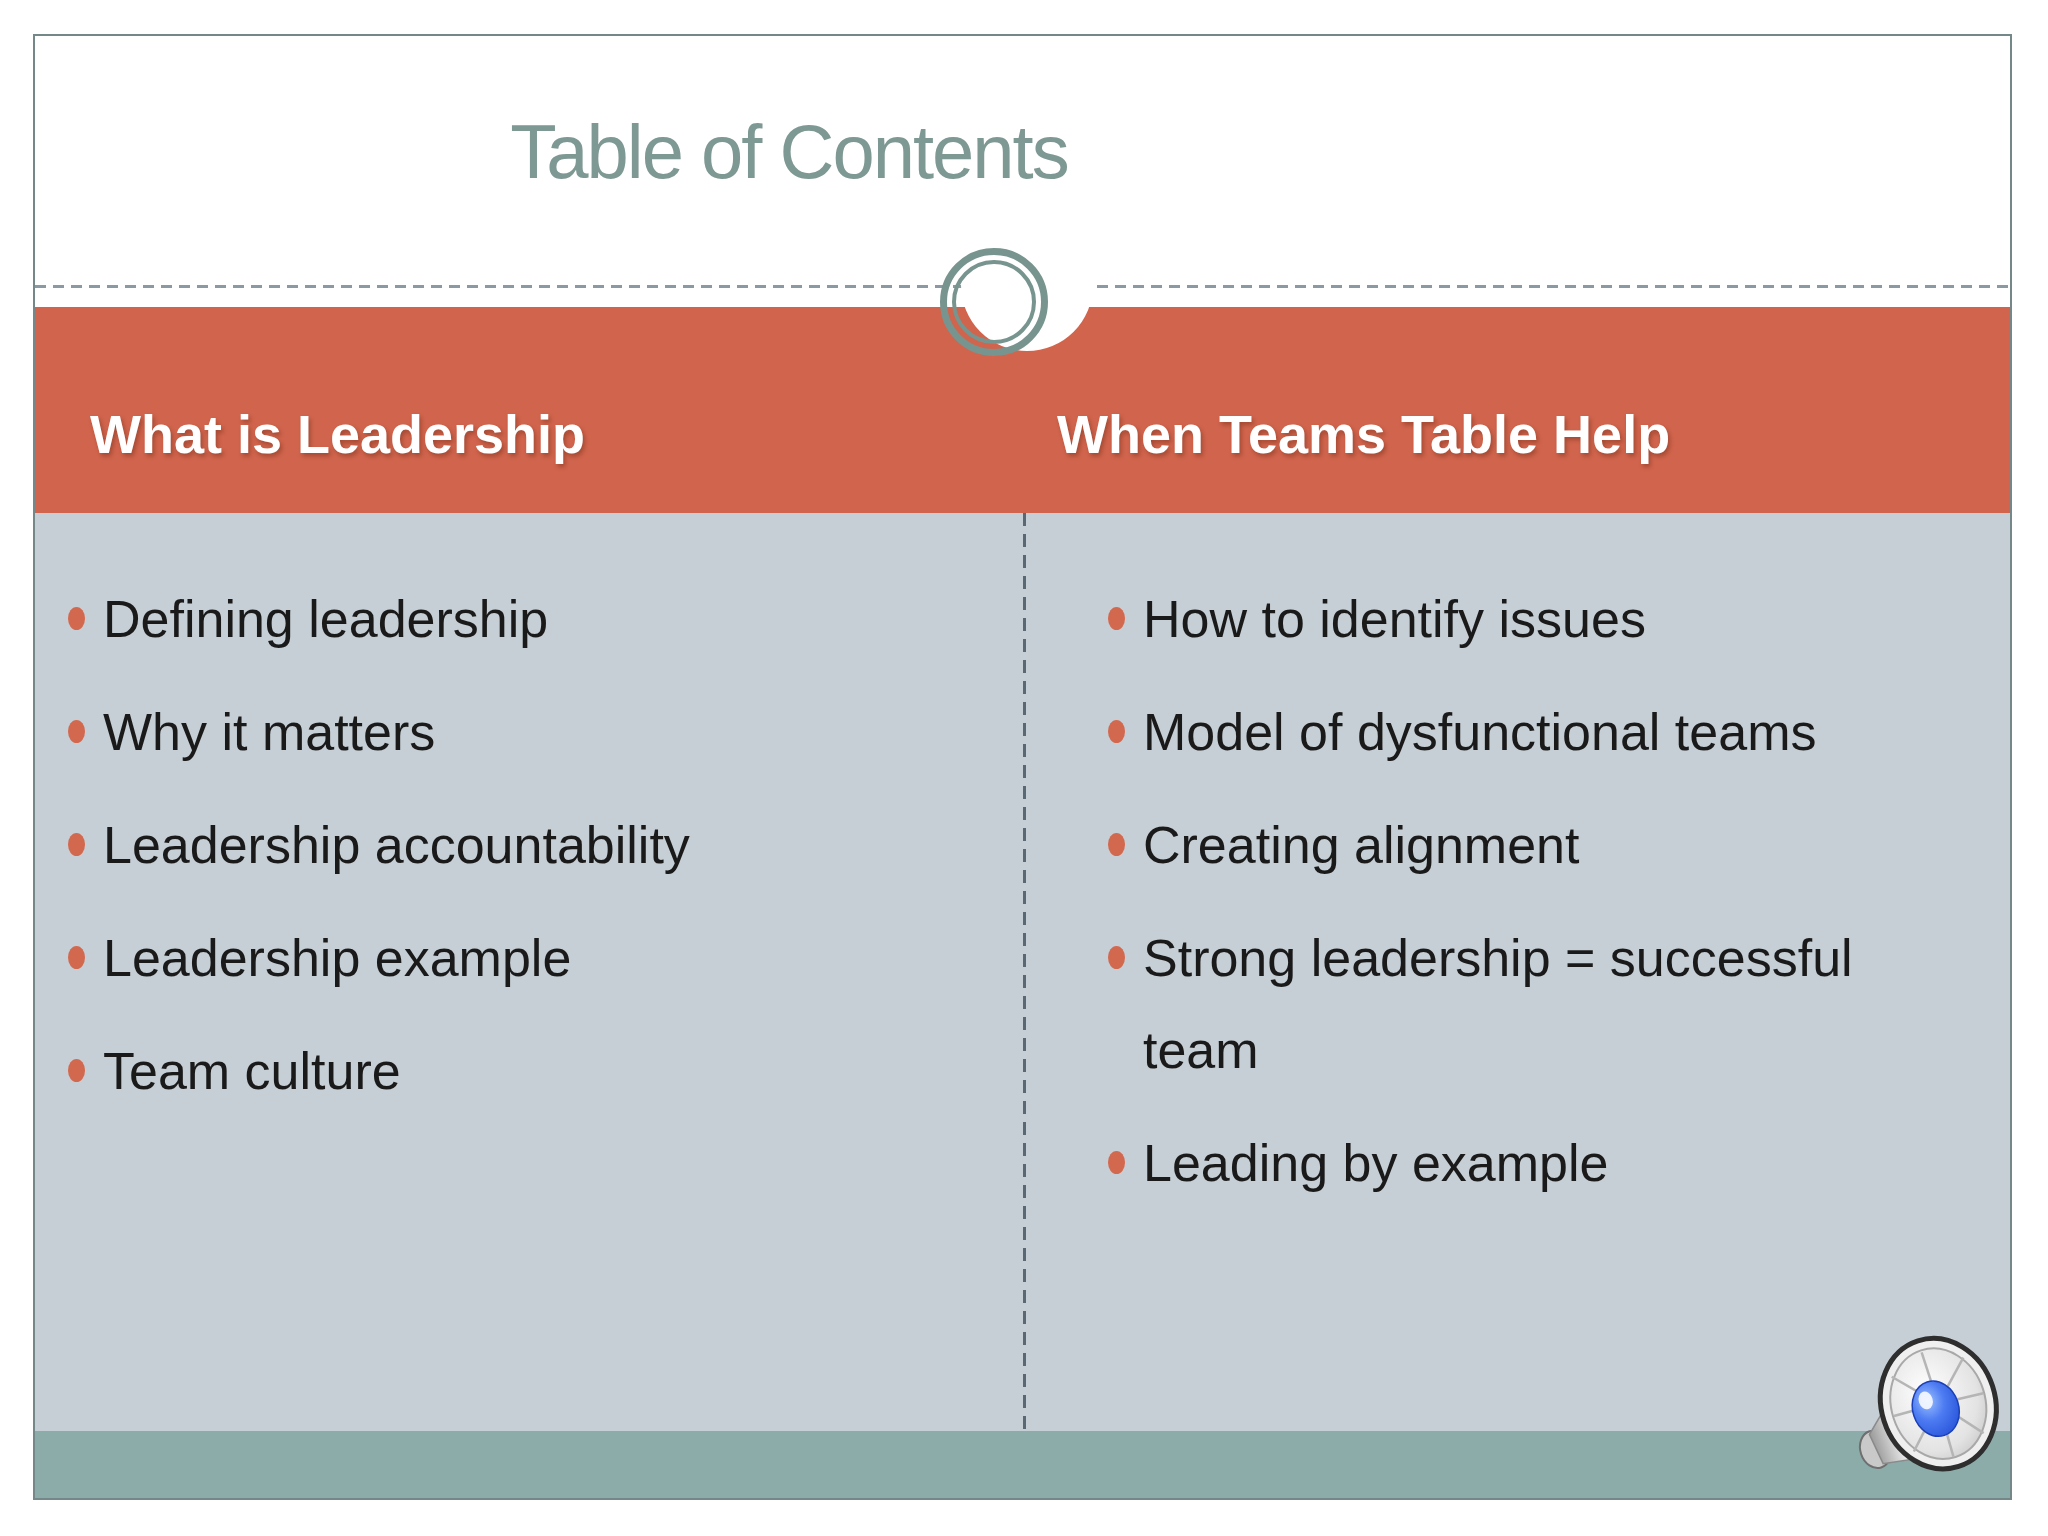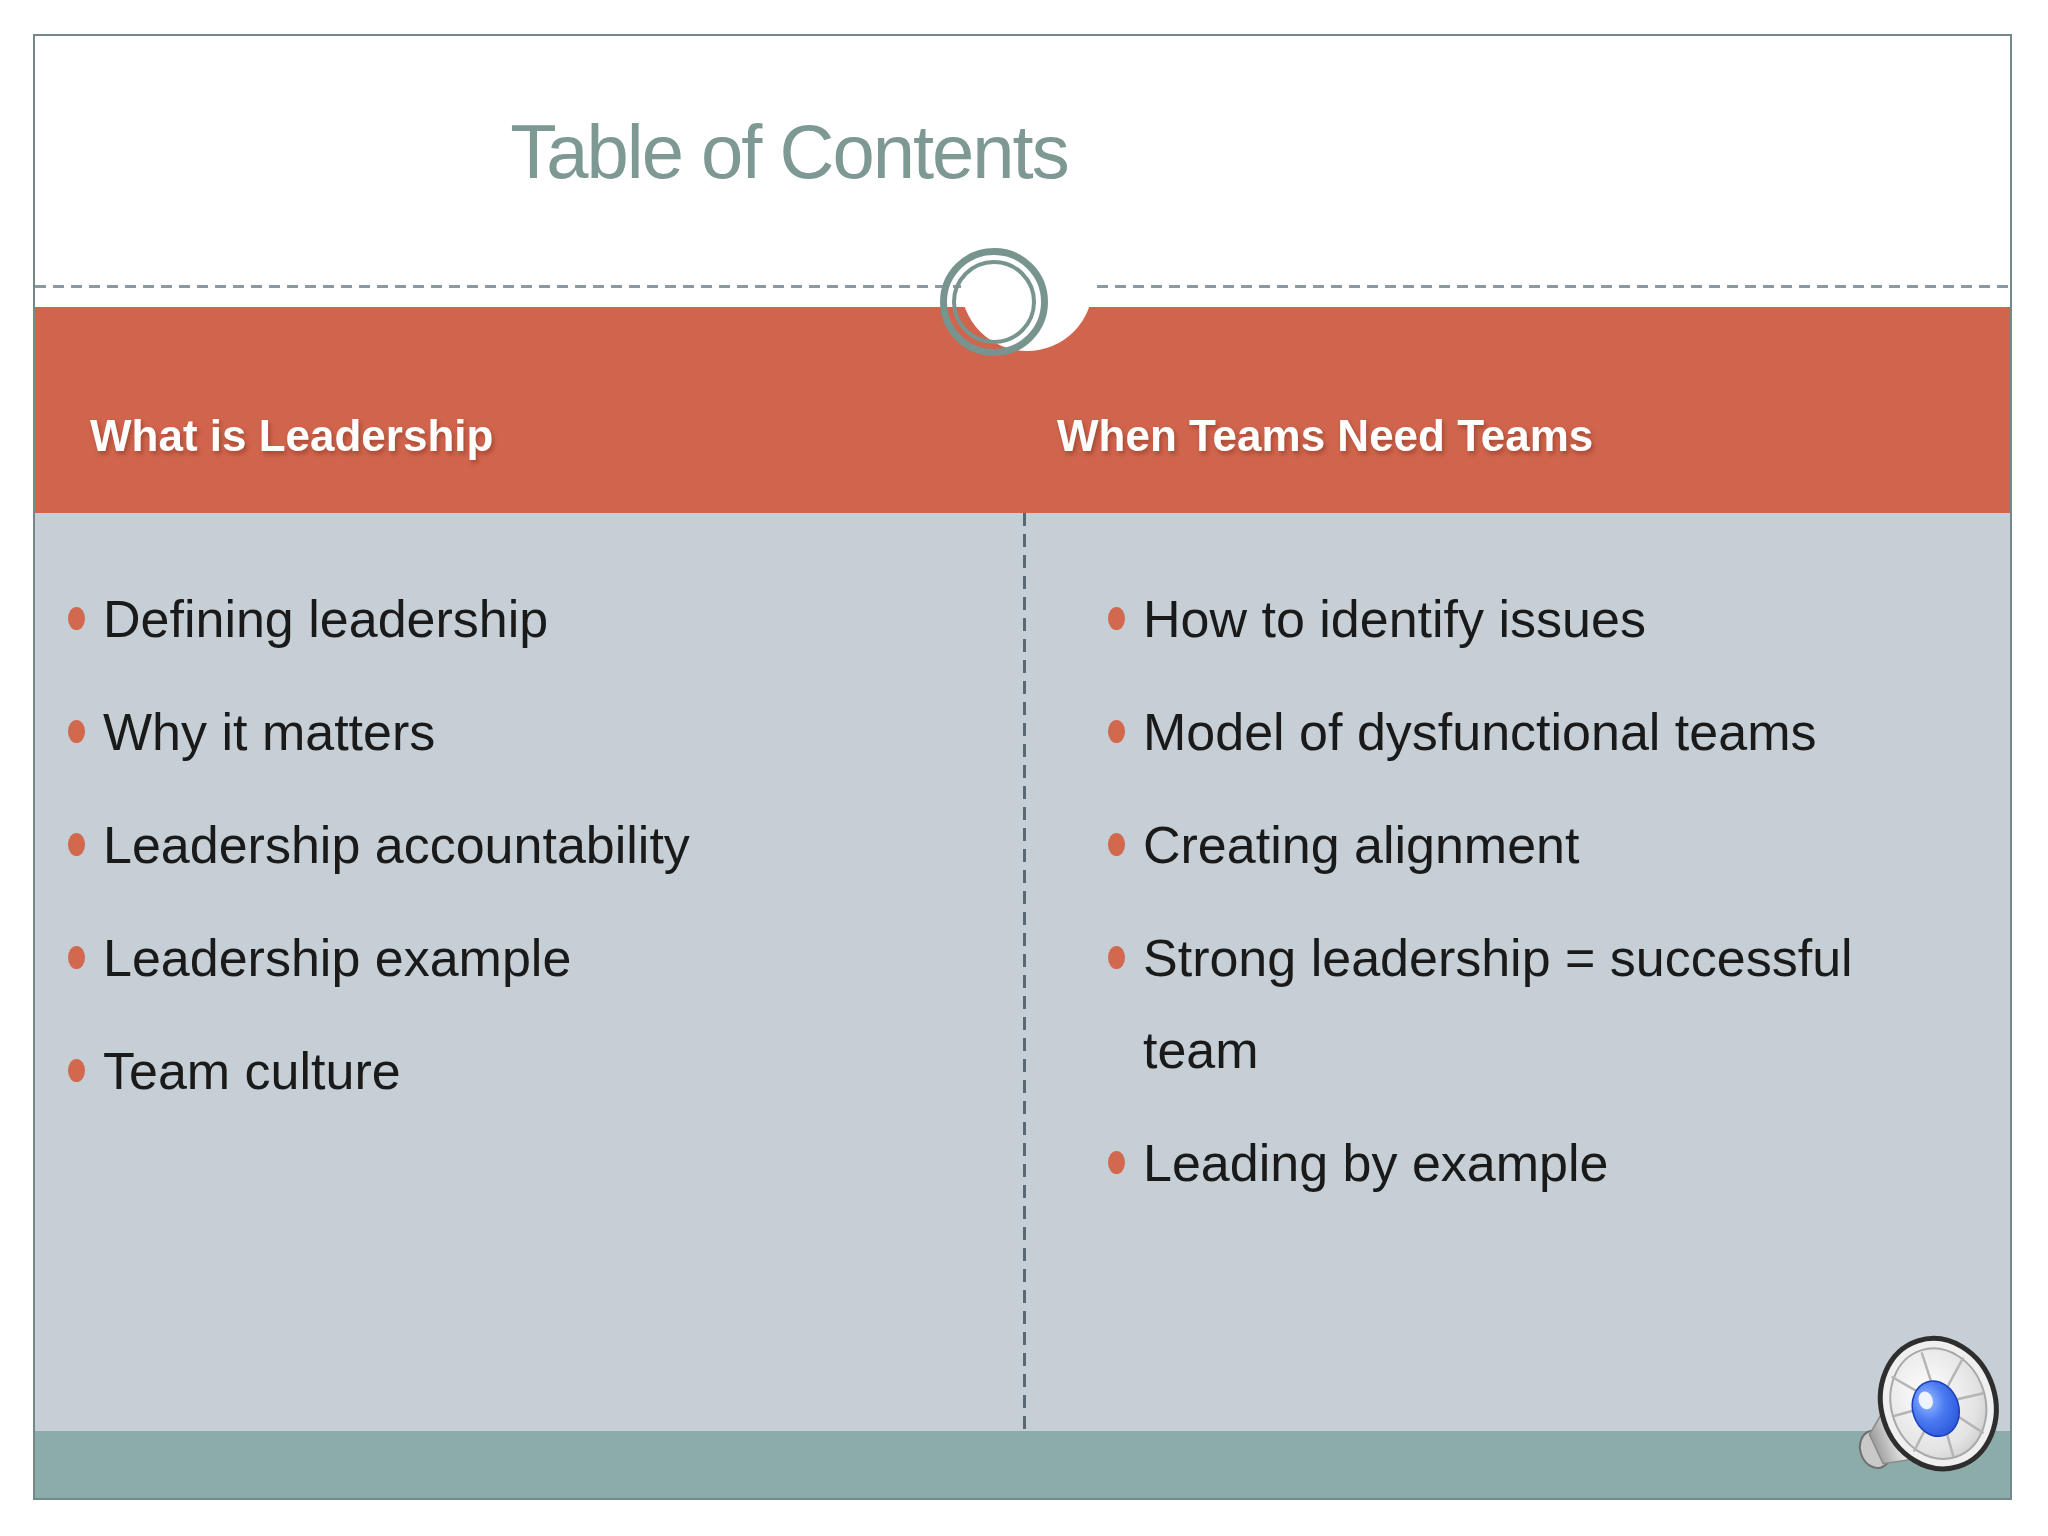--- a/index.html
+++ b/index.html
@@ -24,21 +24,21 @@
     background:repeating-linear-gradient(90deg,#8b9aa2 0 11px, transparent 11px 18px);
     z-index:1;
   }
 
   
   .band {
     position:absolute; left:0; top:271px; width:1975px; height:206px;
     background:#d1644c; z-index:1;
   }
   .band-label {
-    position:absolute; top:104px; color:#ffffff; font-weight:bold; font-size:44px;
+    position:absolute; top:96px; color:#ffffff; font-weight:bold; font-size:54px;
     text-shadow:2px 3px 4px rgba(80,25,10,0.35);
     white-space:nowrap;
   }
   .band-label.left  { left:55px; }
   .band-label.right { left:1022px; }
 
   
   .notch {
     position:absolute; left:926px; top:183px; width:132px; height:132px;
     background:#ffffff; border-radius:50%; z-index:2;
@@ -84,21 +84,21 @@
 
 <div class="page">
   <div class="slide">
 
     <div class="title">Table of Contents</div>
 
     <div class="dash-h"></div>
 
     <div class="band">
       <div class="band-label left">What is Leadership</div>
-      <div class="band-label right">When Teams Need Teams</div>
+      <div class="band-label right">When Teams Table Help</div>
     </div>
 
     <div class="notch"></div>
     <div class="ring outer"></div>
     <div class="ring inner"></div>
 
     <div class="content">
       <div class="dash-v"></div>
 
       <ul class="list list-left">

